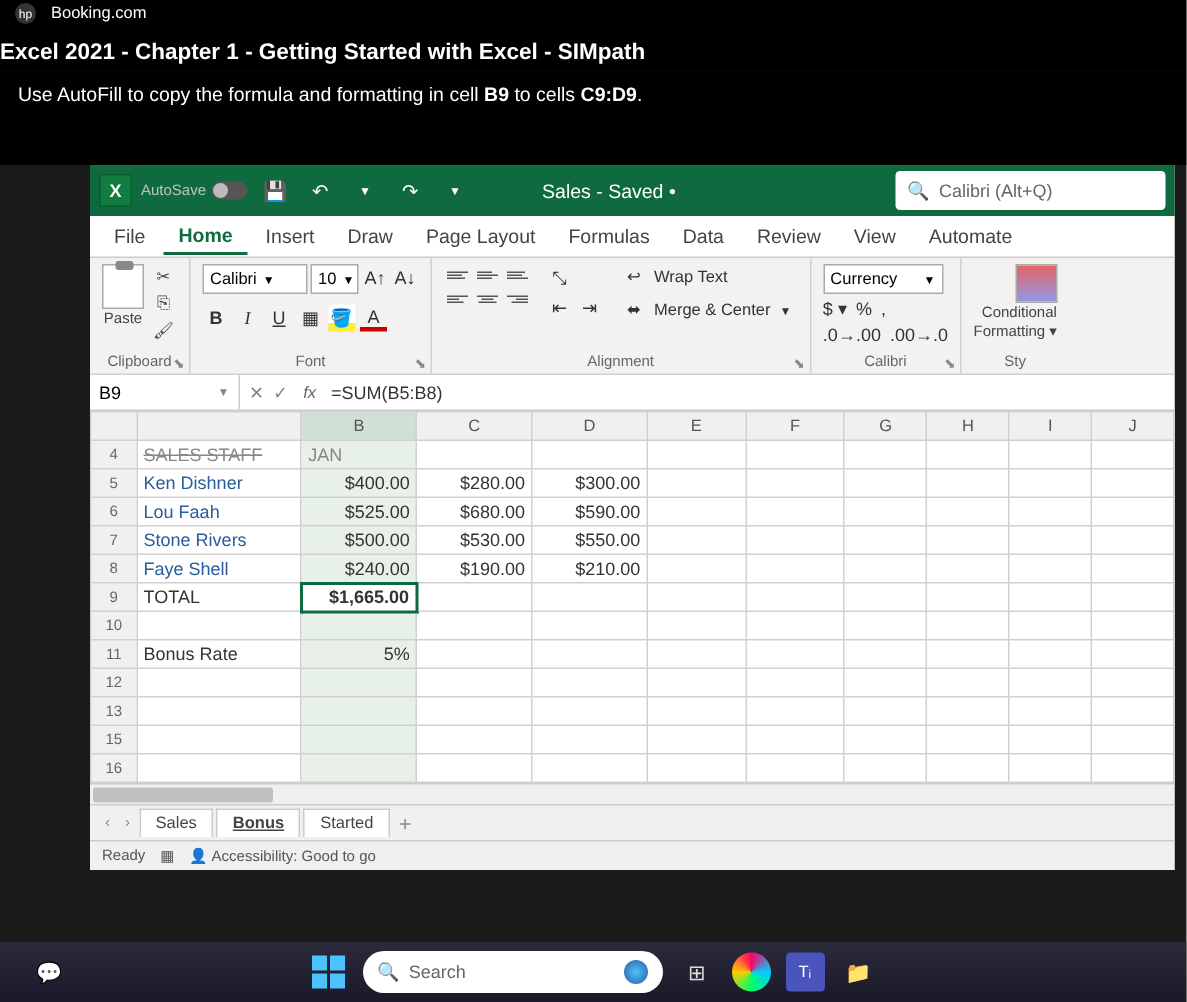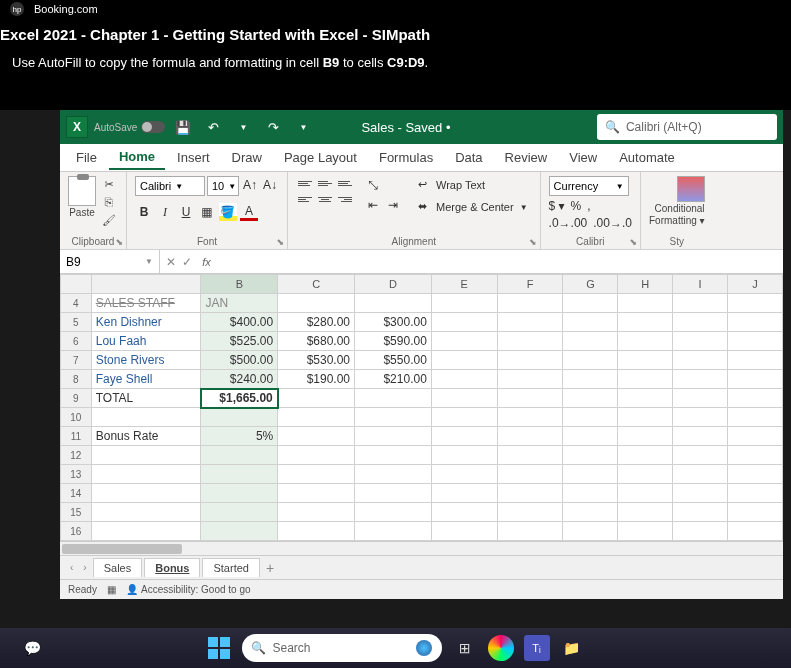--- a/index.html
+++ b/index.html
@@ -266,20 +266,21 @@
 <div class="fbar">
   <div class="namebox">
         <span>B9</span>
         <span style="font-size:8px;color:#888">▼</span>
       </div>
   <div class="fbtns">
     <span>✕</span>
     <span>✓</span>
   </div>
   <span class="fxlabel">fx</span>
+  <div class="finput">=SUM(B5:B8)</div>
 </div>
 
 <div class="sheet">
 <table class="grid">
 <tbody>
           <tr>
   <th class="rh"></th>
   <th style="width:100px"></th>
   <th class="colB" style="width:70px">B</th>
   <th style="width:70px">C</th>
@@ -415,33 +416,20 @@
             <td></td>
             <td></td>
             <td></td>
             <td></td>
             <td></td>
             <td></td>
             <td></td>
             <td></td>
           </tr>
 <tr>
-            <td class="rh">14</td>
-            <td></td>
-            <td class="colB"></td>
-            <td></td>
-            <td></td>
-            <td></td>
-            <td></td>
-            <td></td>
-            <td></td>
-            <td></td>
-            <td></td>
-          </tr>
-<tr>
             <td class="rh">15</td>
             <td></td>
             <td class="colB"></td>
             <td></td>
             <td></td>
             <td></td>
             <td></td>
             <td></td>
             <td></td>
             <td></td>

